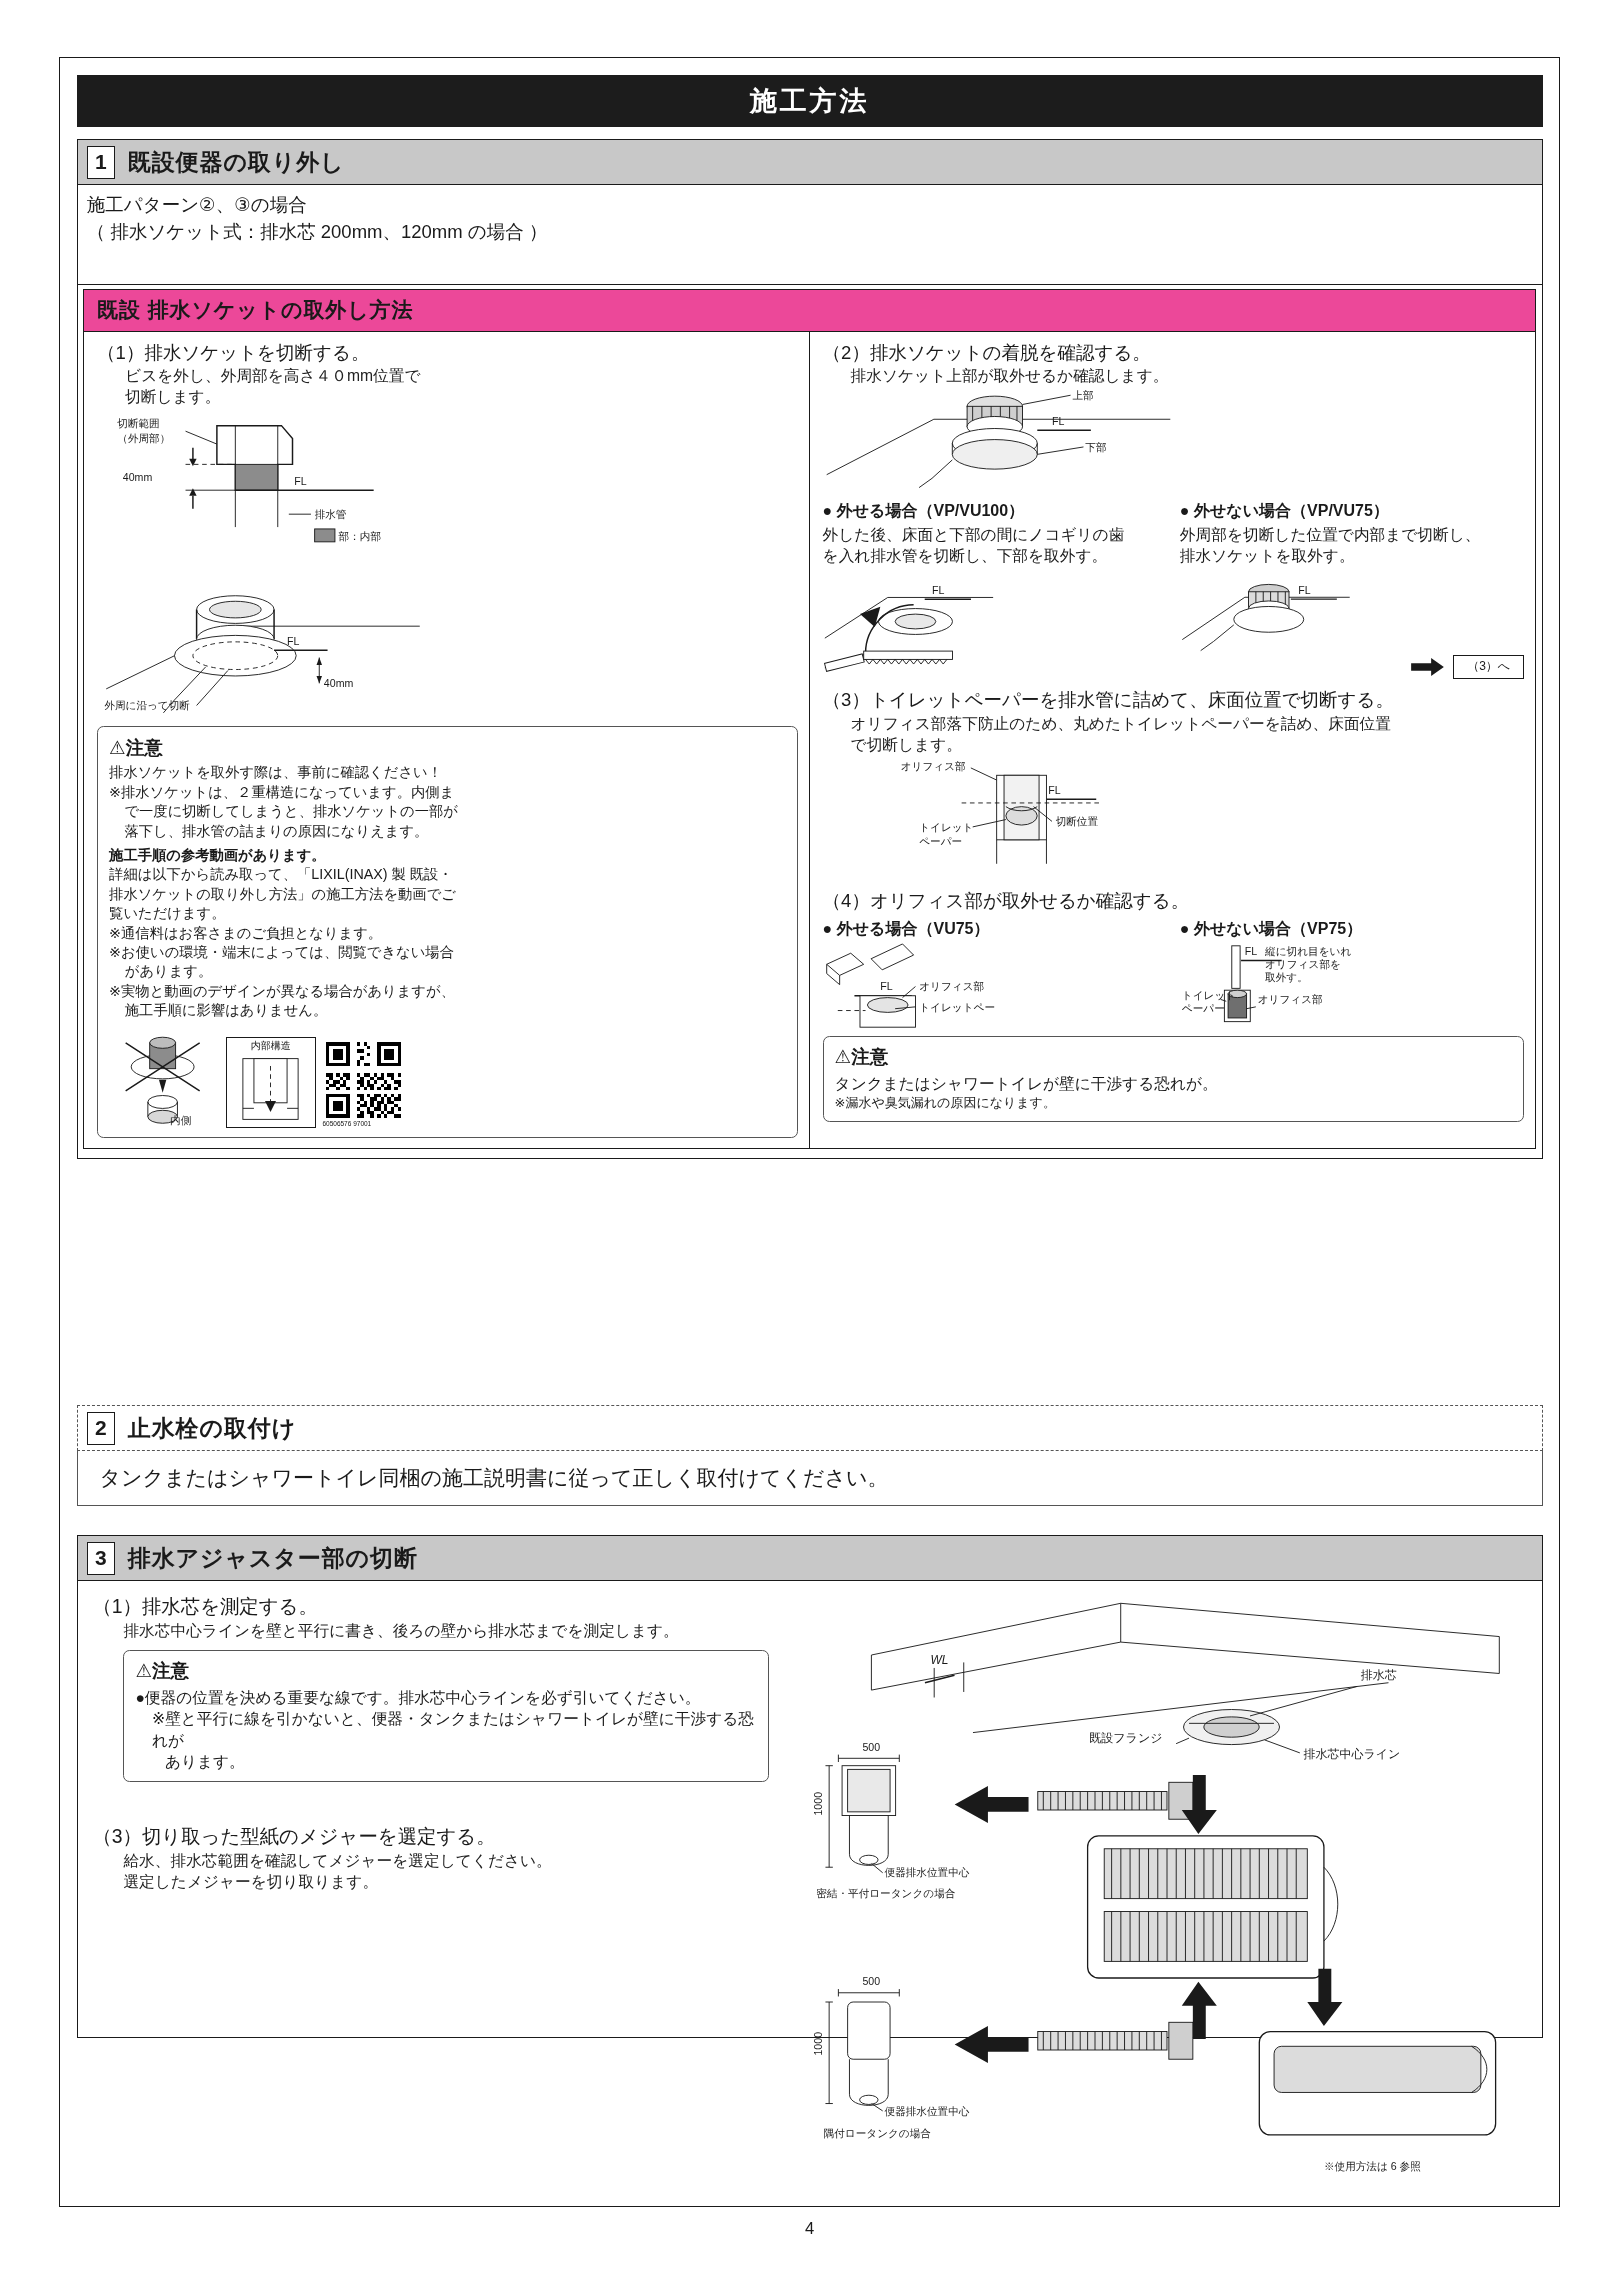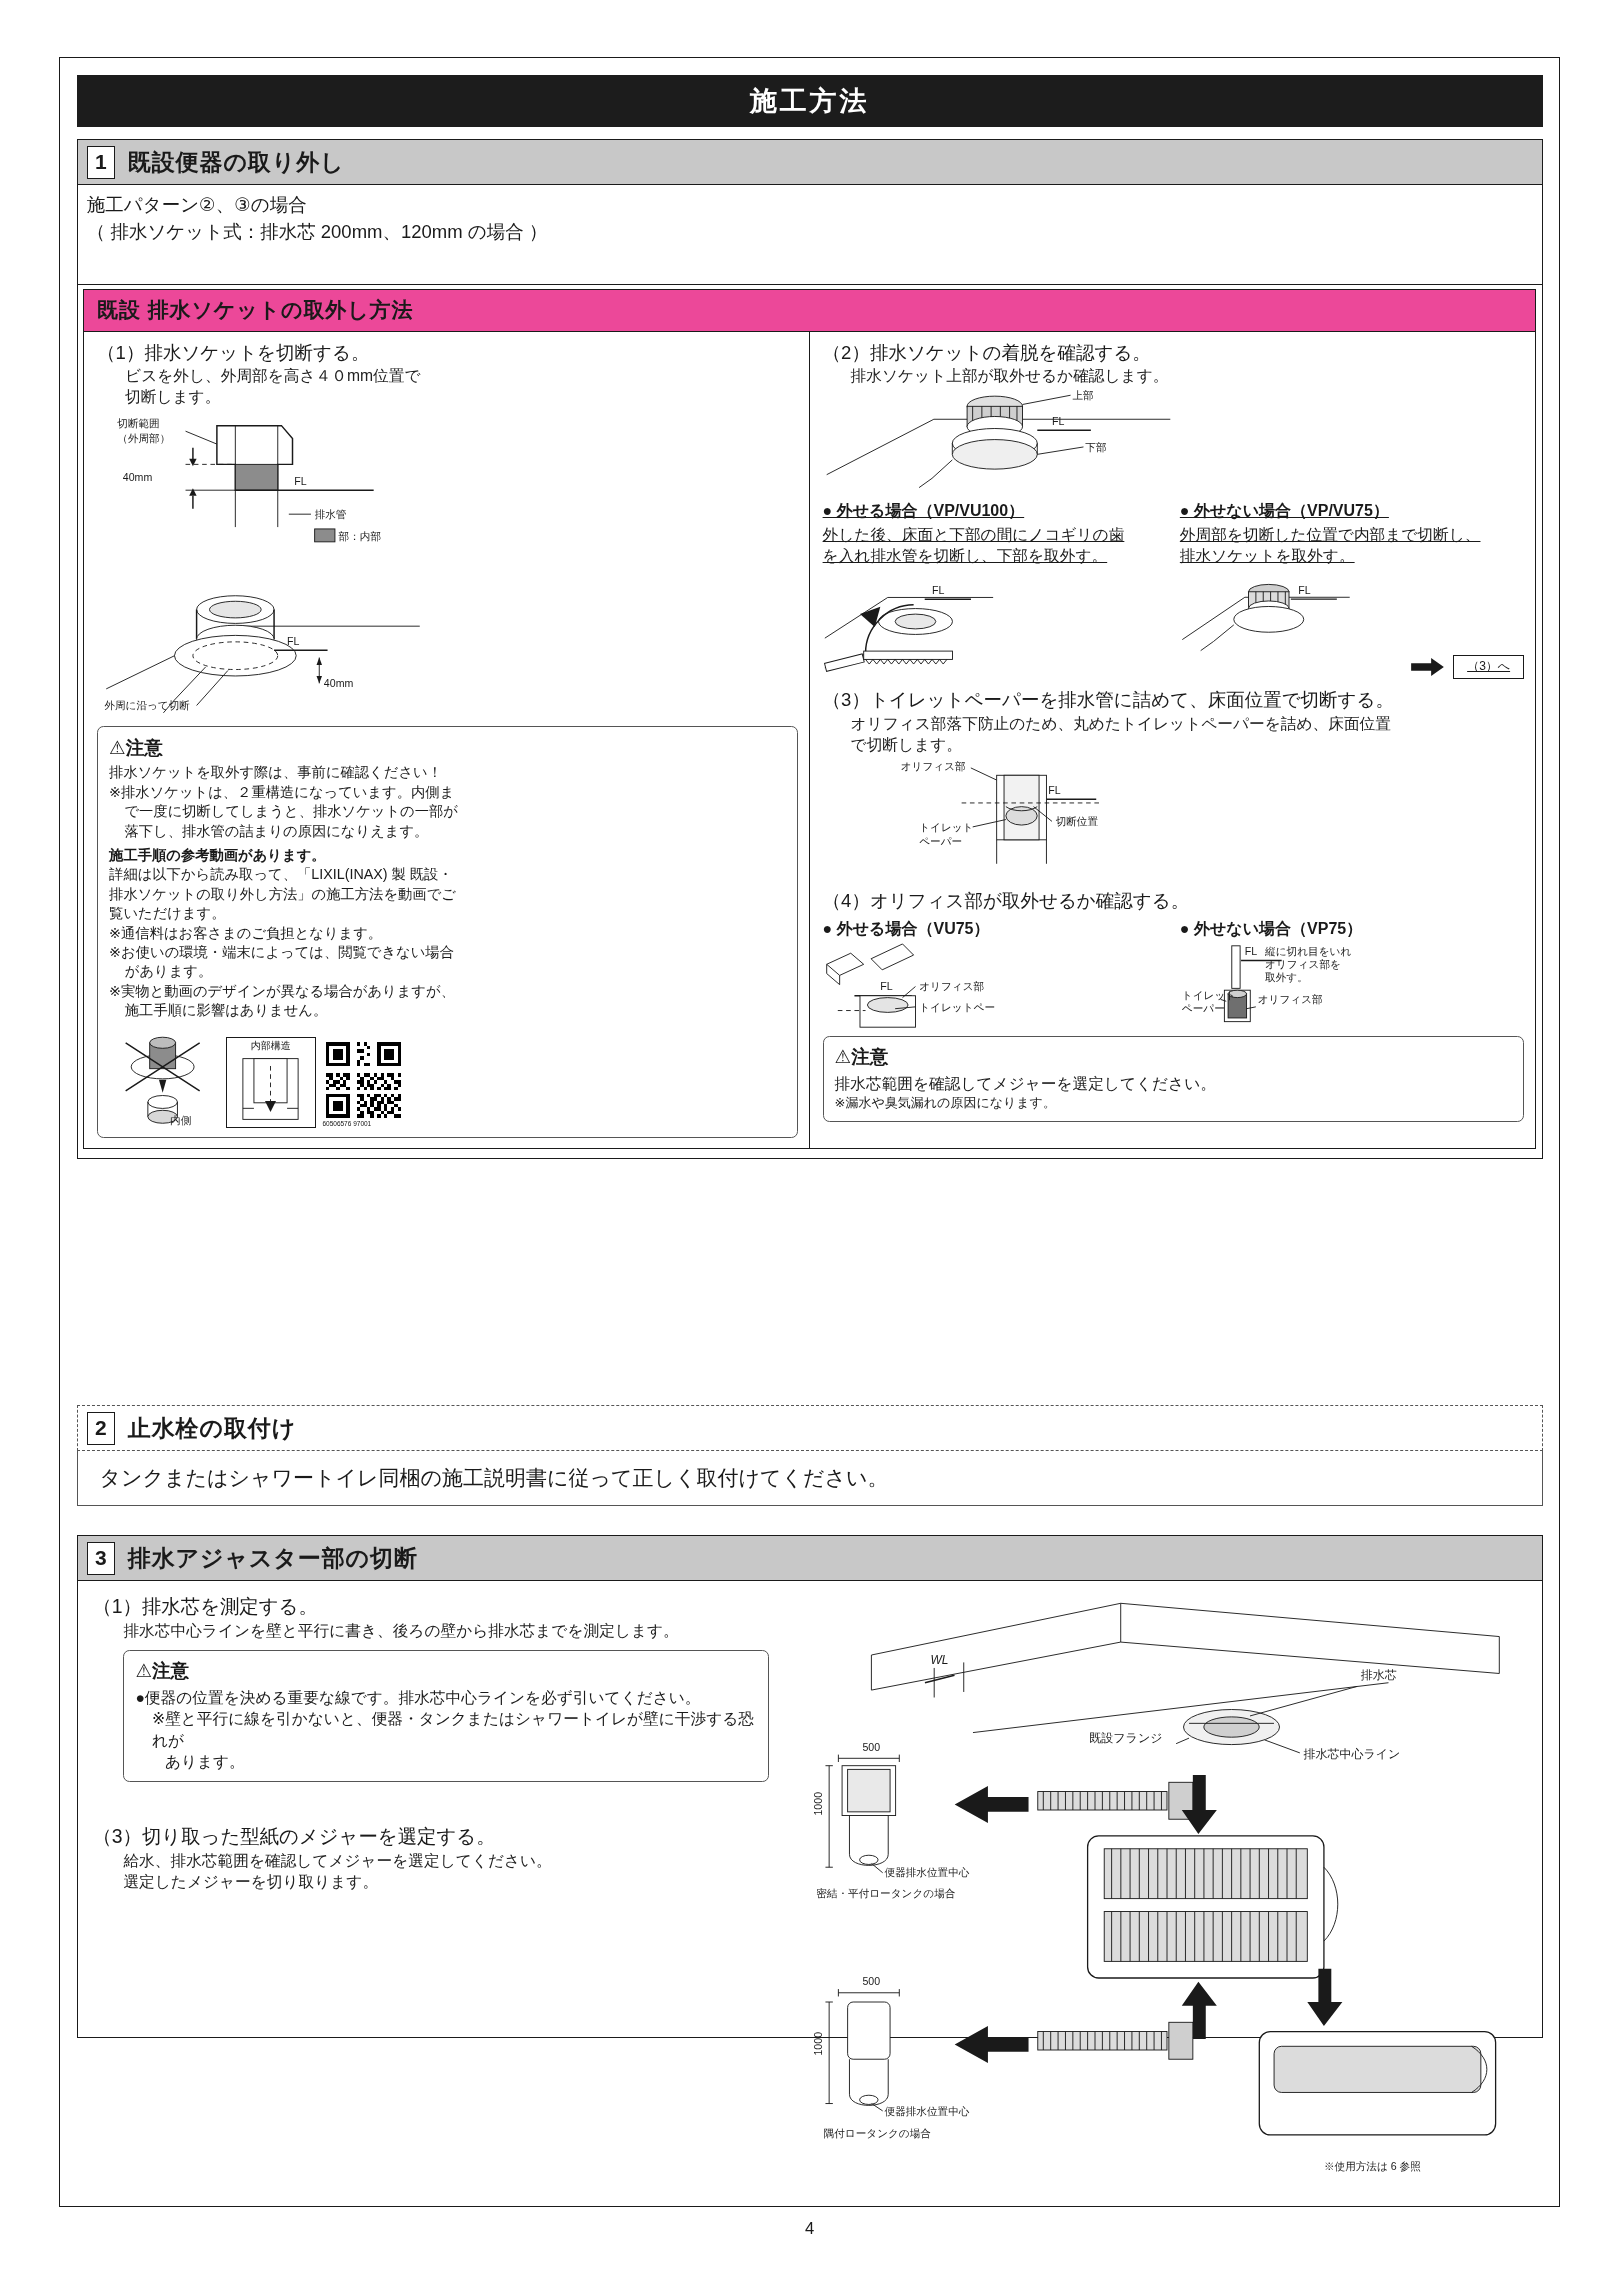--- a/index.html
+++ b/index.html
@@ -338,21 +338,21 @@
                 <ellipse cx="186" cy="62" rx="46" ry="16" fill="#fff" stroke="#1a1a1a"></ellipse>
                 <path class="ln" d="M140 62 L140 74 M232 62 L232 74"></path>
                 <ellipse cx="186" cy="74" rx="46" ry="16" fill="#efefef" stroke="#1a1a1a"></ellipse>
                 <path class="ln" d="M232 74 L282 66"></path>
                 <text class="lbl-s" x="284" y="70">下部</text>
                 <text class="lbl-s" x="248" y="42">FL</text>
                 <path class="lnT" d="M232 48 L290 48"></path>
                 <path class="ln" d="M140 80 L118 100 L104 110"></path>
               </svg>
 
-              <div style="display:flex; gap:13px;text-decoration:underline;">
+              <div style="display:flex; gap:13px;">
                 <div style="width:50%">
                   <div class="bullet-h">● 外せる場合（VP/VU100）</div>
                   <div class="sub">外した後、床面と下部の間にノコギリの歯</div>
                   <div class="sub">を入れ排水管を切断し、下部を取外す。</div>
                   <svg width="172" height="111" viewBox="0 0 186 120">
                     <path class="ln" d="M2 78 L70 34 L184 34"></path>
                     <text class="lbl-s" x="118" y="30">FL</text>
                     <path class="lnT" d="M110 36 L160 36"></path>
                     <ellipse cx="100" cy="60" rx="40" ry="14" fill="#fff" stroke="#1a1a1a"></ellipse>
                     <ellipse cx="100" cy="60" rx="22" ry="8" fill="#e8e8e8" stroke="#1a1a1a"></ellipse>
@@ -452,21 +452,21 @@
                     <text class="lbl-s" x="84" y="66">オリフィス部</text>
                     <path class="ln" d="M82 70 L72 72"></path>
                   </svg>
                 </div>
               </div>
 
               <div class="caution" style="margin-top:5.5px">
                 <div class="ttl">
                   <span class="tri">⚠</span><span>注意</span>
                 </div>
-                <p style="font-size:15.7px">排水芯範囲を確認してメジャーを選定してください。</p>
+                <p style="font-size:15.7px">タンクまたはシャワートイレが壁に干渉する恐れが。</p>
                 <p style="font-size:13px">※漏水や臭気漏れの原因になります。</p>
               </div>
             </div>
 
           </div>
         </div>
       </div>
     </div>
   </div>
 

